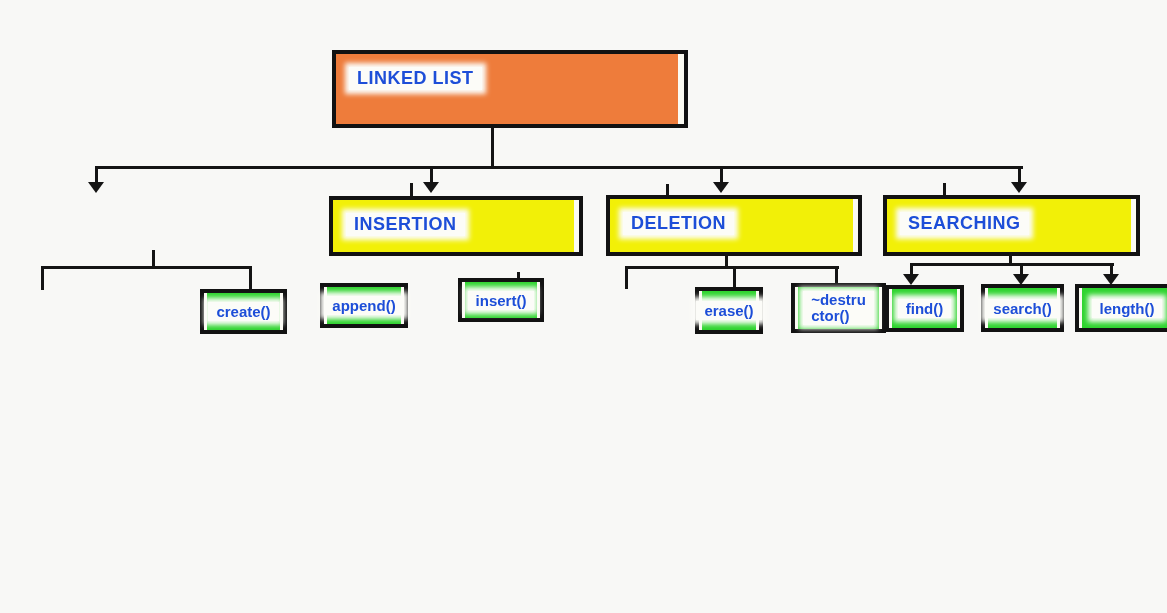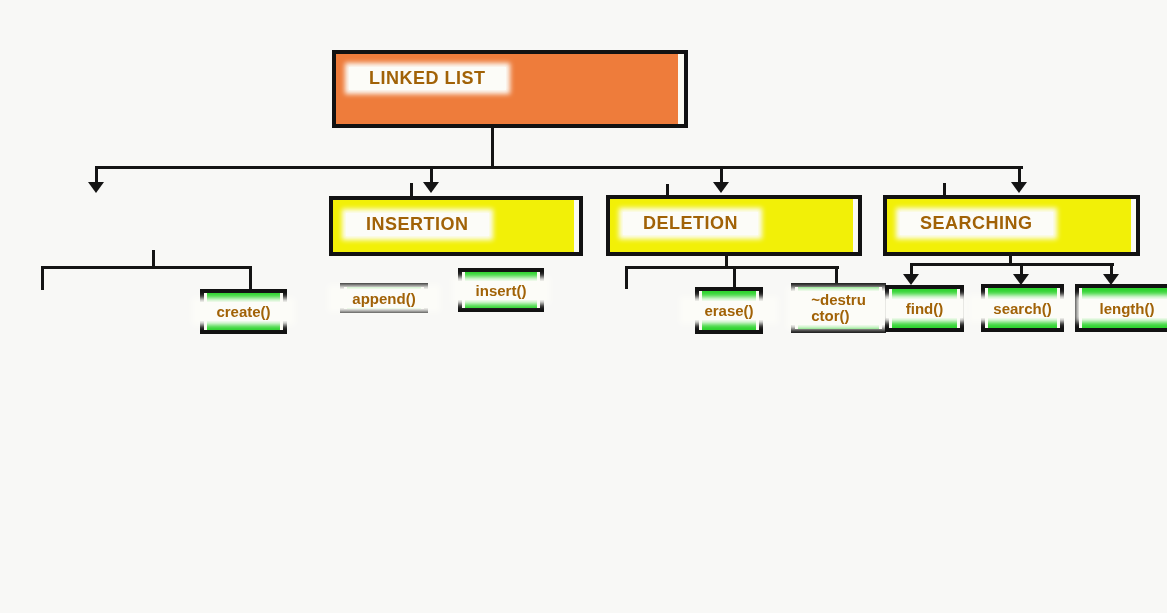--- a/index.html
+++ b/index.html
@@ -11,22 +11,22 @@
   .root{background:#ee7c3b;box-shadow:inset -6px 0 0 #fbfbf3;}
   .branch{background:#f2f007;box-shadow:inset -5px 0 0 #fbfbf3;}
   .leaf{
     background:#2ed42e;
     box-shadow:inset 3px 0 0 #fbfbf3, inset -3px 0 0 #fbfbf3;
     display:flex;align-items:center;justify-content:center;text-align:center;
   }
   .tag{
     background:#fcfcf8;
     box-shadow:0 0 5px 4px #fcfcf8;
-    padding:1px 20px;
-    color:#a16207;font-weight:bold;white-space:nowrap;
+    padding:1px 8px;
+    color:#1d4ed8;font-weight:bold;white-space:nowrap;
     display:inline-block;
   }
   .big{font-size:18px;letter-spacing:0.5px;}
   .small{font-size:15px;}
   .twoline{white-space:normal;line-height:16px;text-align:left;}
   .pad{padding-left:13px;padding-top:13px;}
   .line{position:absolute;background:#141414;}
   .arrowhead{
     position:absolute;width:0;height:0;
     border-left:8px solid transparent;border-right:8px solid transparent;
@@ -95,24 +95,24 @@
   <div class="line" style="left:1020px;top:263px;width:3px;height:12px;"></div>
   <div class="arrowhead" style="left:1013px;top:274px;"></div>
 
   <div class="line" style="left:1110px;top:263px;width:3px;height:12px;"></div>
   <div class="arrowhead" style="left:1103px;top:274px;"></div>
 
   <div class="node leaf" style="left:200px;top:289px;width:87px;height:45px;">
     <span class="tag small">create()</span>
   </div>
 
-  <div class="node leaf" style="left:340px;top:283px;width:88px;height:30px;">
+  <div class="node leaf" style="left:320px;top:283px;width:88px;height:45px;">
     <span class="tag small">append()</span>
   </div>
-  <div class="node leaf" style="left:458px;top:268px;width:86px;height:44px;">
+  <div class="node leaf" style="left:458px;top:278px;width:86px;height:44px;">
     <span class="tag small">insert()</span>
   </div>
 
   <div class="node leaf" style="left:695px;top:287px;width:68px;height:47px;">
     <span class="tag small">erase()</span>
   </div>
   <div class="node leaf" style="left:791px;top:283px;width:95px;height:50px;">
     <span class="tag small twoline"><span>~destru</span><br>
       <span>ctor()</span></span>
   </div>

